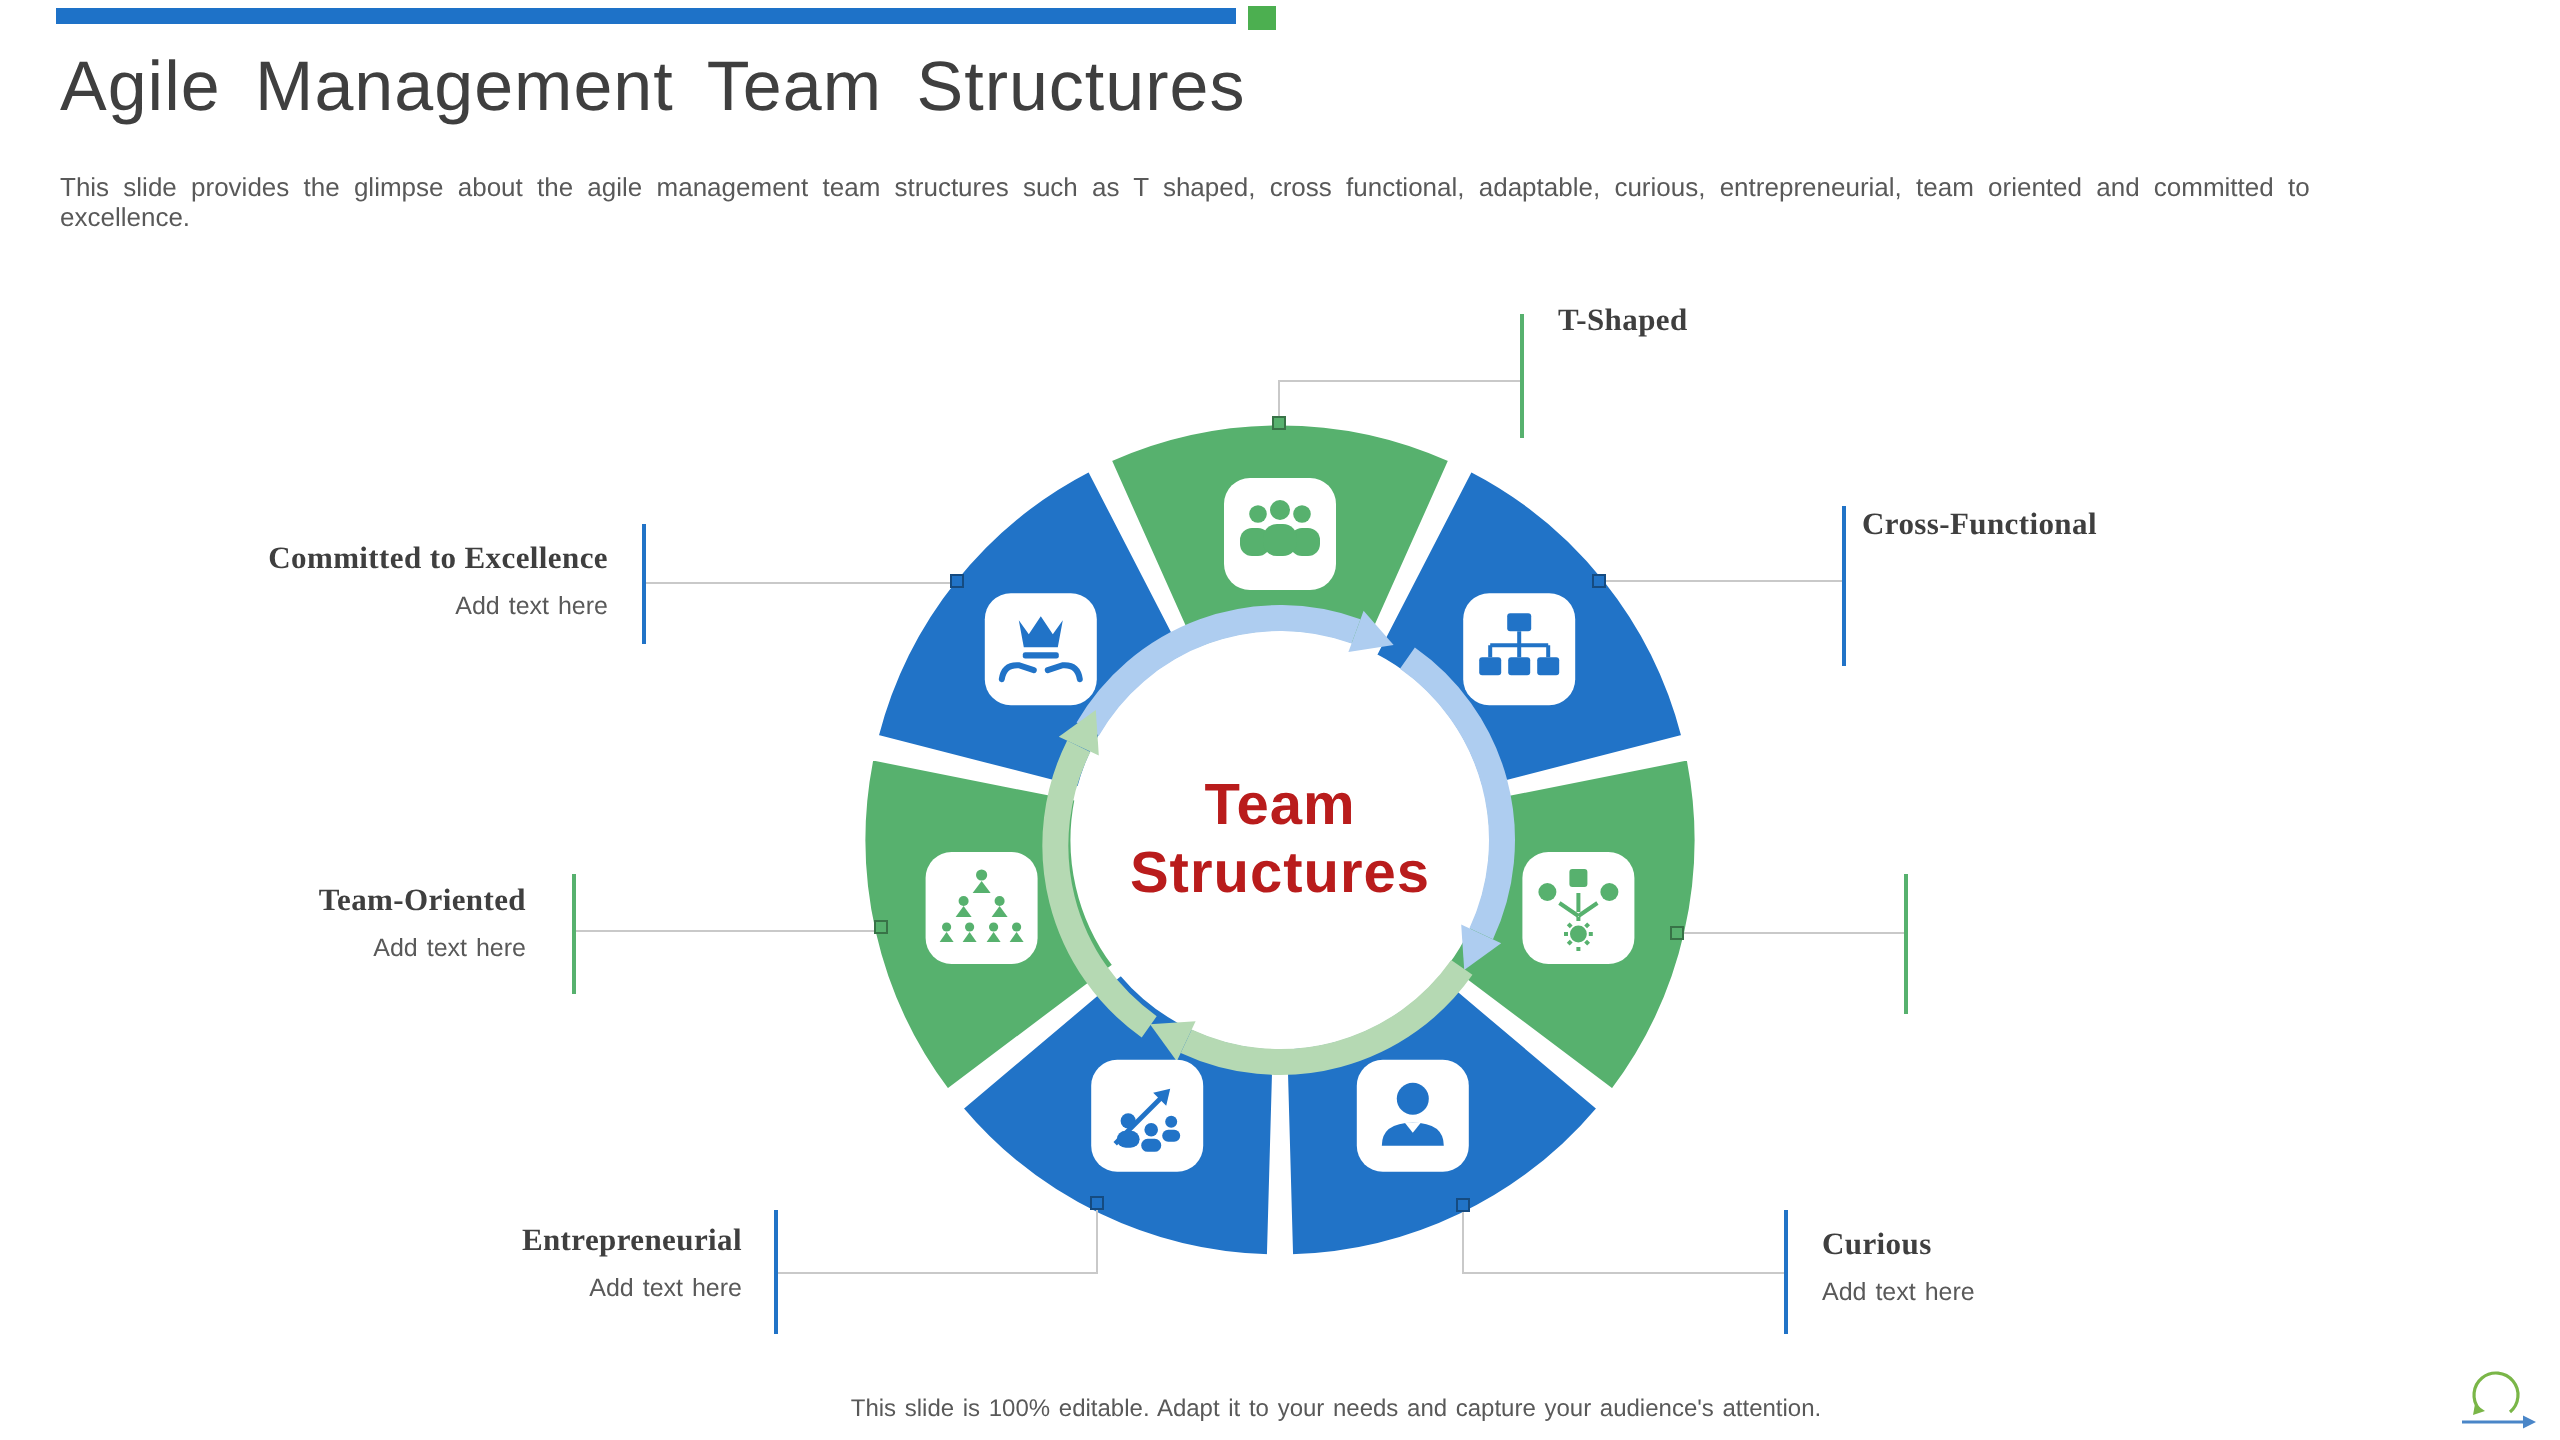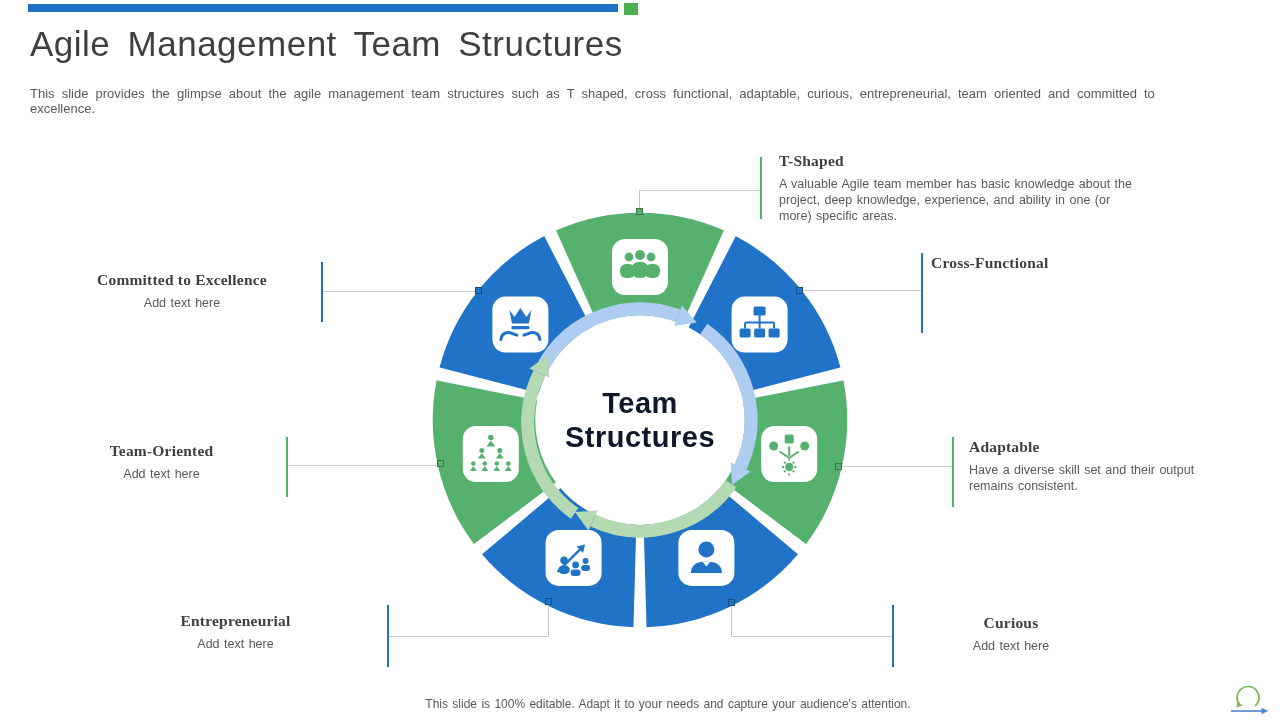--- a/index.html
+++ b/index.html
@@ -10,42 +10,42 @@
   .abs{position:absolute;}
   
   .bar-blue{left:28px;top:4px;width:590px;height:8px;background:var(--bar-blue,#1e72c8);}
   .bar-green{left:624px;top:3px;width:14px;height:12px;background:var(--bar-green,#4caf50);}
   
   .title{left:30px;top:24px;font-size:35px;color:var(--heading,#3f3f3f);letter-spacing:.5px;word-spacing:7px;font-weight:400;}
   .subtitle{left:30px;top:86px;width:1180px;font-size:13px;color:var(--body,#595959);word-spacing:3.5px;}
   
   .co-title{font-size:15.5px;font-weight:700;color:var(--heading,#3f3f3f);letter-spacing:.2px;font-family:Liberation Serif, serif;}
   .co-body{font-size:12.5px;line-height:16px;color:var(--body,#595959);word-spacing:1px;margin-top:6px;}
-  .right{text-align:center;}
+  .right{text-align:right;}
   .accent{width:2px;}
   .acc-blue{background:var(--blue,#2173c7);}
   .acc-green{background:var(--green,#57b16e);}
   .conn{background:var(--connector,#c9c9c9);}
   .handle{width:7px;height:7px;box-sizing:border-box;border:1px solid rgba(0,0,0,.35);}
   .h-blue{background:var(--blue,#2173c7);}
   .h-green{background:var(--green,#57b16e);}
   
   .seg-blue{fill:var(--blue,#2173c7);}
   .seg-green{fill:var(--green,#57b16e);}
   .f-blue{fill:var(--blue,#2173c7);}
   .f-green{fill:var(--green,#57b16e);}
   .s-blue{stroke:var(--blue,#2173c7);fill:none;}
   .s-green{stroke:var(--green,#57b16e);fill:none;}
   .arc-lb{stroke:var(--light-blue,#aecdf0);fill:none;stroke-width:13;}
   .arc-lg{stroke:var(--light-green,#b5d9b3);fill:none;stroke-width:13;}
   .head-lb{fill:var(--light-blue,#aecdf0);}
   .head-lg{fill:var(--light-green,#b5d9b3);}
   .center-label{
     left:540px;top:386px;width:200px;text-align:center;
-    font-size:29px;font-weight:700;color:#0f172a;line-height:34px;letter-spacing:.5px;
+    font-size:29px;font-weight:700;color:#b91c1c;line-height:34px;letter-spacing:.5px;
   }
   .footer{left:0;top:697px;width:1280px;text-align:center;font-size:12px;color:var(--body,#595959);word-spacing:1px;margin-left:28px;}
 </style>
 </head>
 <body>
 
 <div id="slide">
 
   <div class="abs bar-blue"></div>
   <div class="abs bar-green"></div>
@@ -198,36 +198,31 @@
 
   <div class="abs conn" style="left:288px;top:465px;width:153px;height:1px;"></div>
   <div class="abs handle h-green" style="left:437px;top:460px;"></div>
 
   <div class="abs conn" style="left:323px;top:291px;width:156px;height:1px;"></div>
   <div class="abs handle h-blue" style="left:475px;top:287px;"></div>
 
   <div class="abs accent acc-green" style="left:760px;top:157px;height:62px;"></div>
   <div class="abs" style="left:779px;top:152px;width:356px;">
     <div class="co-title">T-Shaped</div>
-    <div class="co-body">A valuable  Agile team member has basic knowledge about the project,  deep knowledge,  experience,  and ability in one (or more)  specific areas.</div>
   </div>
 
   <div class="abs accent acc-blue" style="left:921px;top:253px;height:80px;"></div>
   <div class="abs" style="left:931px;top:254px;width:322px;">
     <div class="co-title">Cross-Functional</div>
   </div>
 
   <div class="abs accent acc-green" style="left:952px;top:437px;height:70px;"></div>
-  <div class="abs" style="left:969px;top:438px;width:246px;">
-    <div class="co-title">Adaptable</div>
-    <div class="co-body">Have  a diverse  skill set and their output remains  consistent.</div>
-  </div>
 
   <div class="abs accent acc-blue" style="left:892px;top:605px;height:62px;"></div>
-  <div class="abs" style="left:911px;top:614px;width:200px;text-align:center;">
+  <div class="abs" style="left:911px;top:614px;width:200px;">
     <div class="co-title">Curious</div>
     <div class="co-body">Add text here</div>
   </div>
 
   <div class="abs accent acc-blue" style="left:387px;top:605px;height:62px;"></div>
   <div class="abs right" style="left:100px;top:612px;width:271px;">
     <div class="co-title">Entrepreneurial</div>
     <div class="co-body">Add text here</div>
   </div>
 

